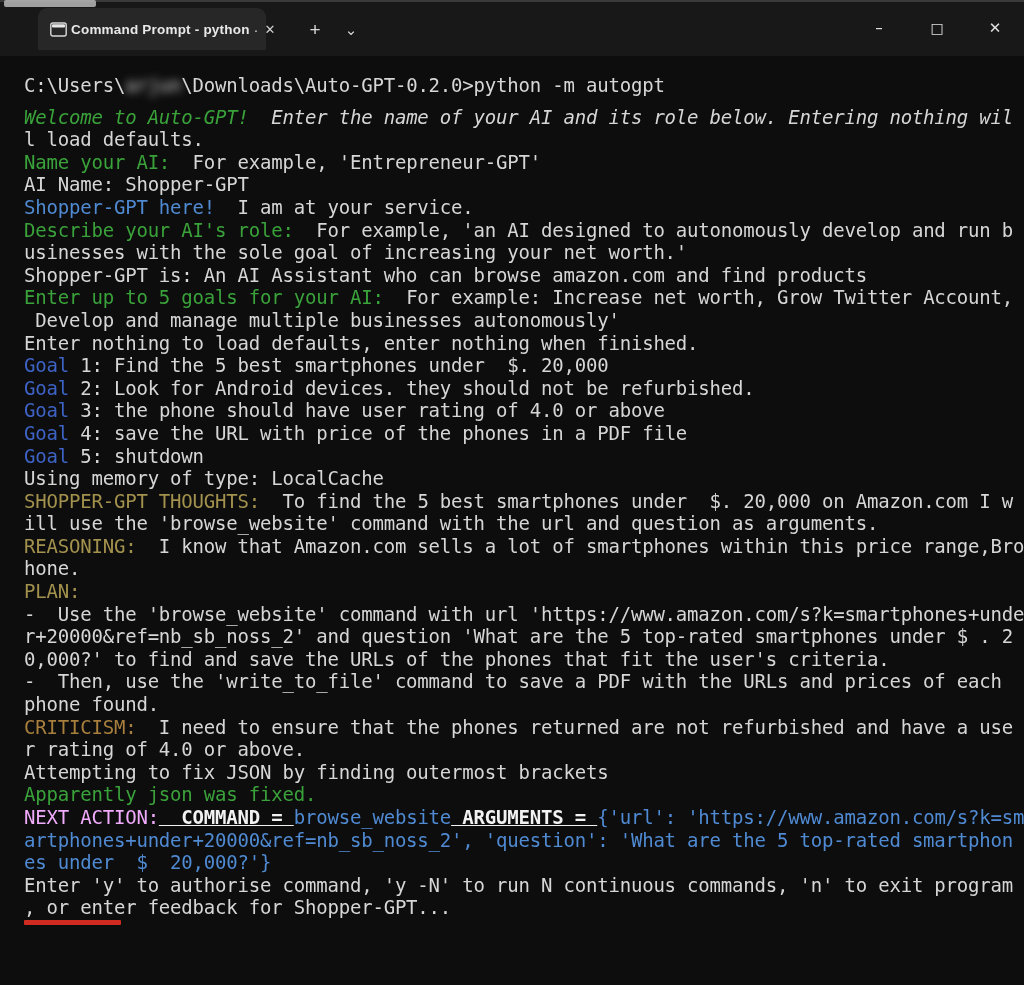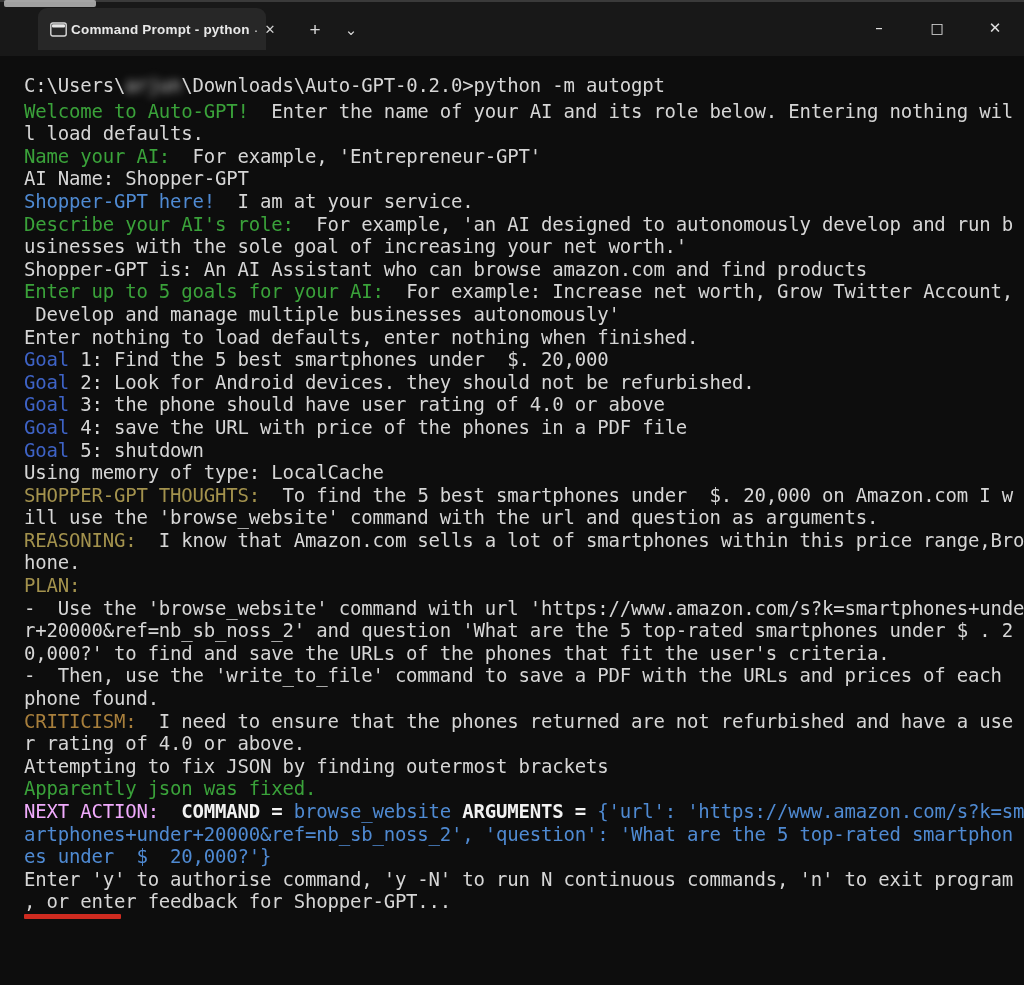--- a/index.html
+++ b/index.html
@@ -55,23 +55,23 @@
 
   
   .terminal {
     position:absolute; left:0; top:58px; right:0; bottom:0;
     background:#0d0d0d; padding:16px 0 0 24px; overflow:hidden;
   }
   .line {
     white-space:pre; font-size:19px; line-height:22.6px;
     color:#d6d6d6; letter-spacing:-0.2px;
   }
-  .line.gap { margin-top:3px; }
+  .line.gap { margin-top:9px;font-style:italic; }
   .c-white   { color:#d6d6d6; }
-  .c-bwhite  { color:#f2f2f2; font-weight:bold; }
+  .c-bwhite  { color:#f2f2f2; font-weight:bold;text-decoration:underline; }
   .c-green   { color:#3aa23a; }
   .c-yellow  { color:#a3924d; }
   .c-orange  { color:#a87f3c; }
   .c-blue    { color:#3e63c6; }
   .c-bblue   { color:#4f8ad2; }
   .c-teal    { color:#f0abfc; }
   .c-magenta { color:#993e99; }
   .c-redacted{ color:#cfcfcf; filter:blur(4px); }
   .red-underline {
     width:97px; height:5px; background:#cf2b20; margin-top:1px; border-radius:1px;

